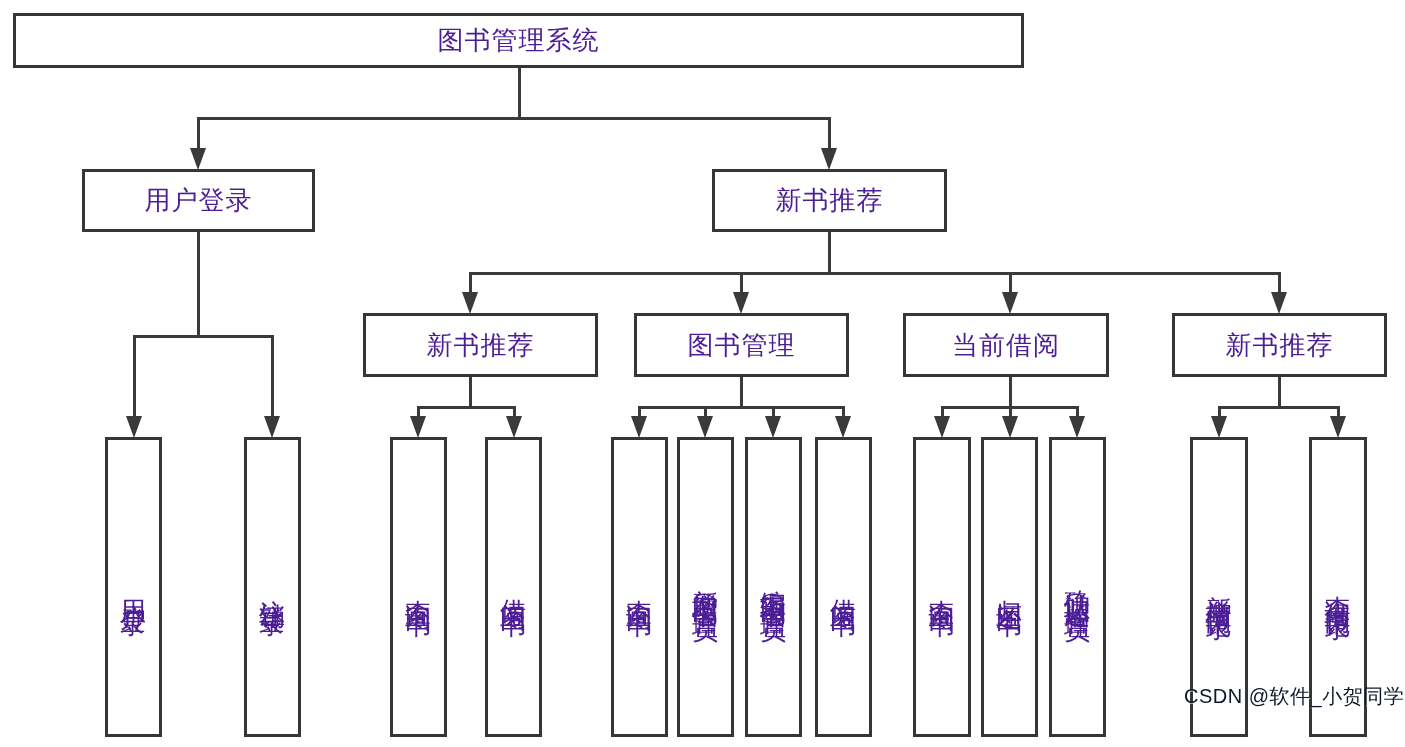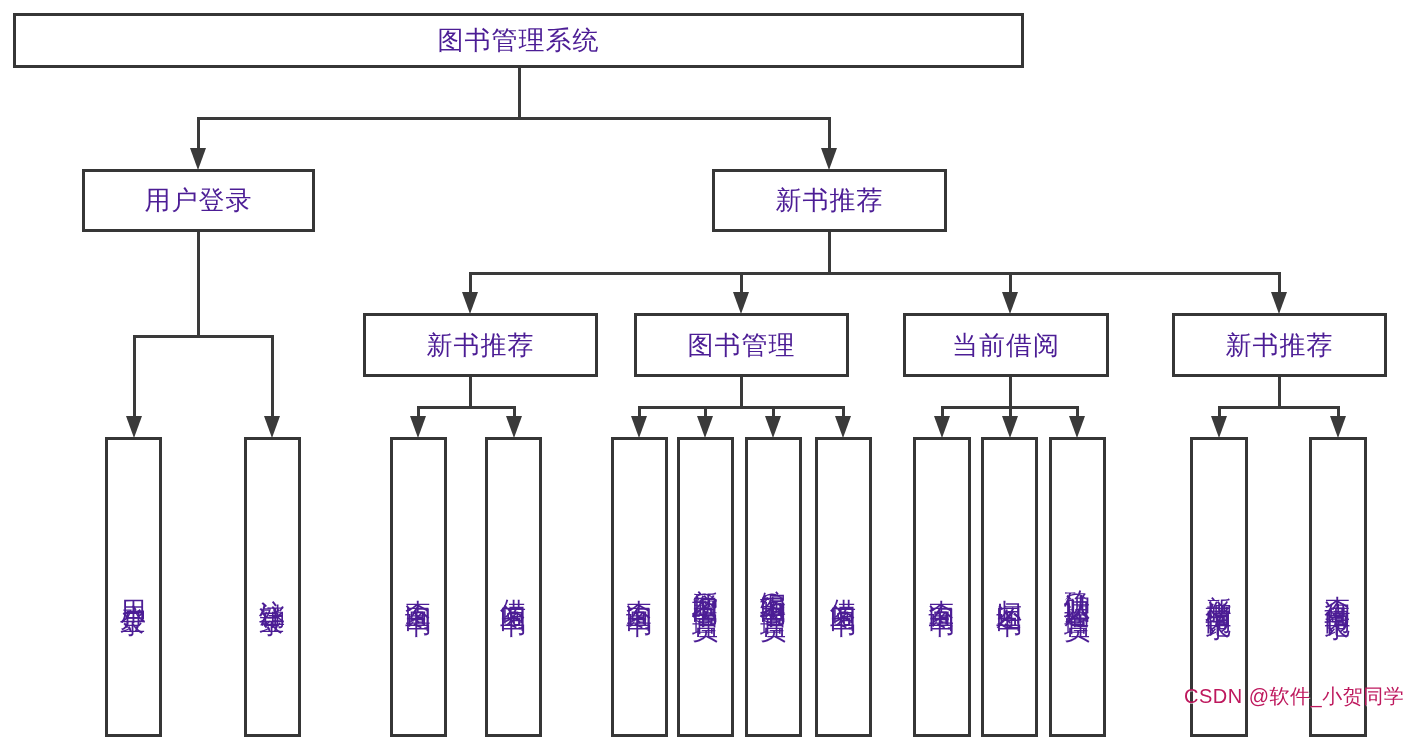--- a/index.html
+++ b/index.html
@@ -42,21 +42,21 @@
     white-space: normal;
     line-height: 1;
   }
   .watermark {
     position: absolute;
     left: 1184px;
     top: 683px;
     z-index: 5;
     font-size: 20px;
     letter-spacing: 0.5px;
-    color: #be185d;
+    color: #0f172a;
     text-shadow: 1px 1px 0 rgba(255,255,255,0.55);
     white-space: nowrap;
   }
 </style>
 </head>
 <body>
 
 <div class="stage">
 
   <svg class="wires" width="1405" height="747" viewBox="0 0 1405 747">

